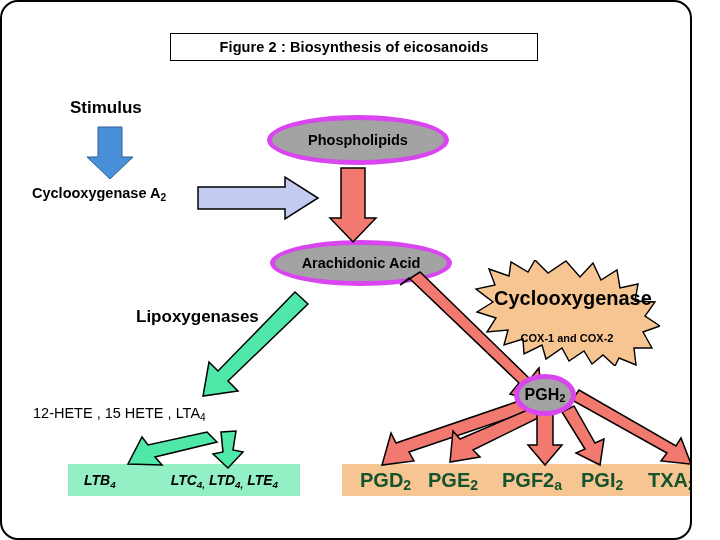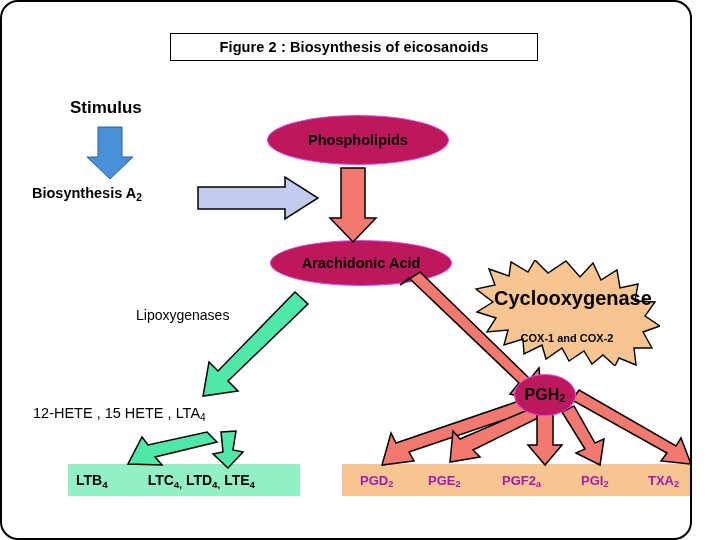--- a/index.html
+++ b/index.html
@@ -48,35 +48,35 @@
     font-size: 17px;
     font-weight: bold;
   }
   #pla2-label {
     left: 30px; top: 184px;
     font-size: 14.5px;
     font-weight: bold;
   }
   #lipox-label {
     left: 134px; top: 306px;
-    font-size: 14px;
-    font-weight: normal;
+    font-size: 17px;
+    font-weight: bold;
   }
   #hete-label {
     left: 31px; top: 394px;
     font-size: 14.5px;
     font-weight: normal;
     margin-top: 10px;
   }
   sub { font-size: 0.70em; vertical-align: baseline; position: relative; top: 0.28em; }
 
   
   .ellipse {
-    background: #be185d;
-    border: 1px solid #d946ef;
+    background: #a3a3a3;
+    border: 5px solid #d946ef;
     border-radius: 50%;
     display: flex;
     align-items: center;
     justify-content: center;
     color: #000000;
     font-weight: bold;
     box-sizing: border-box;
   }
   #phospholipids-ellipse {
     left: 265px; top: 113px;
@@ -99,32 +99,32 @@
   #leukotriene-box {
     left: 66px; top: 462px;
     width: 232px; height: 32px;
     background: #92F0C4;
     display: flex;
     align-items: center;
     color: #000000;
     font-weight: bold;
     font-size: 14px;
   }
-  #lt-b4 { margin-left: 8px; }
-  #lt-cde { margin-left: 40px; }
+  #lt-b4 { margin-left: 16px; font-style: italic; }
+  #lt-cde { margin-left: 55px; font-style: italic; }
 
   #prostaglandin-box {
     left: 340px; top: 462px;
     width: 360px; height: 32px;
     background: #F6C592;
     display: flex;
     align-items: center;
-    color: #a21caf;
-    font-weight: bold;
-    font-size: 13px;
+    color: #14532d;
+    font-weight: bold;
+    font-size: 20px;
   }
   #prostaglandin-box .pg {
     position: absolute;
     white-space: nowrap;
   }
   #pg-d2  { left: 18px; }
   #pg-e2  { left: 86px; }
   #pg-f2a { left: 160px; }
   #pg-i2  { left: 239px; }
   #txa2   { left: 306px; }
@@ -192,21 +192,21 @@
     </svg>
   </div>
   <div class="abs" id="cox-text">
     <div id="cox-title">Cyclooxygenase</div>
     <div id="cox-sub">COX-1 and COX-2</div>
   </div>
 
   <div class="abs label" id="stimulus-label">Stimulus</div>
 
   <div class="abs label" id="pla2-label">
-    <span>Biosynthesis A</span><sub>2</sub>
+    <span>Cyclooxygenase A</span><sub>2</sub>
   </div>
 
   <div class="abs label" id="lipox-label">Lipoxygenases</div>
 
   <div class="abs label" id="hete-label">
     <span>12-HETE , 15 HETE , LTA</span><sub>4</sub>
   </div>
 
   <div class="abs ellipse" id="phospholipids-ellipse">Phospholipids</div>
 

